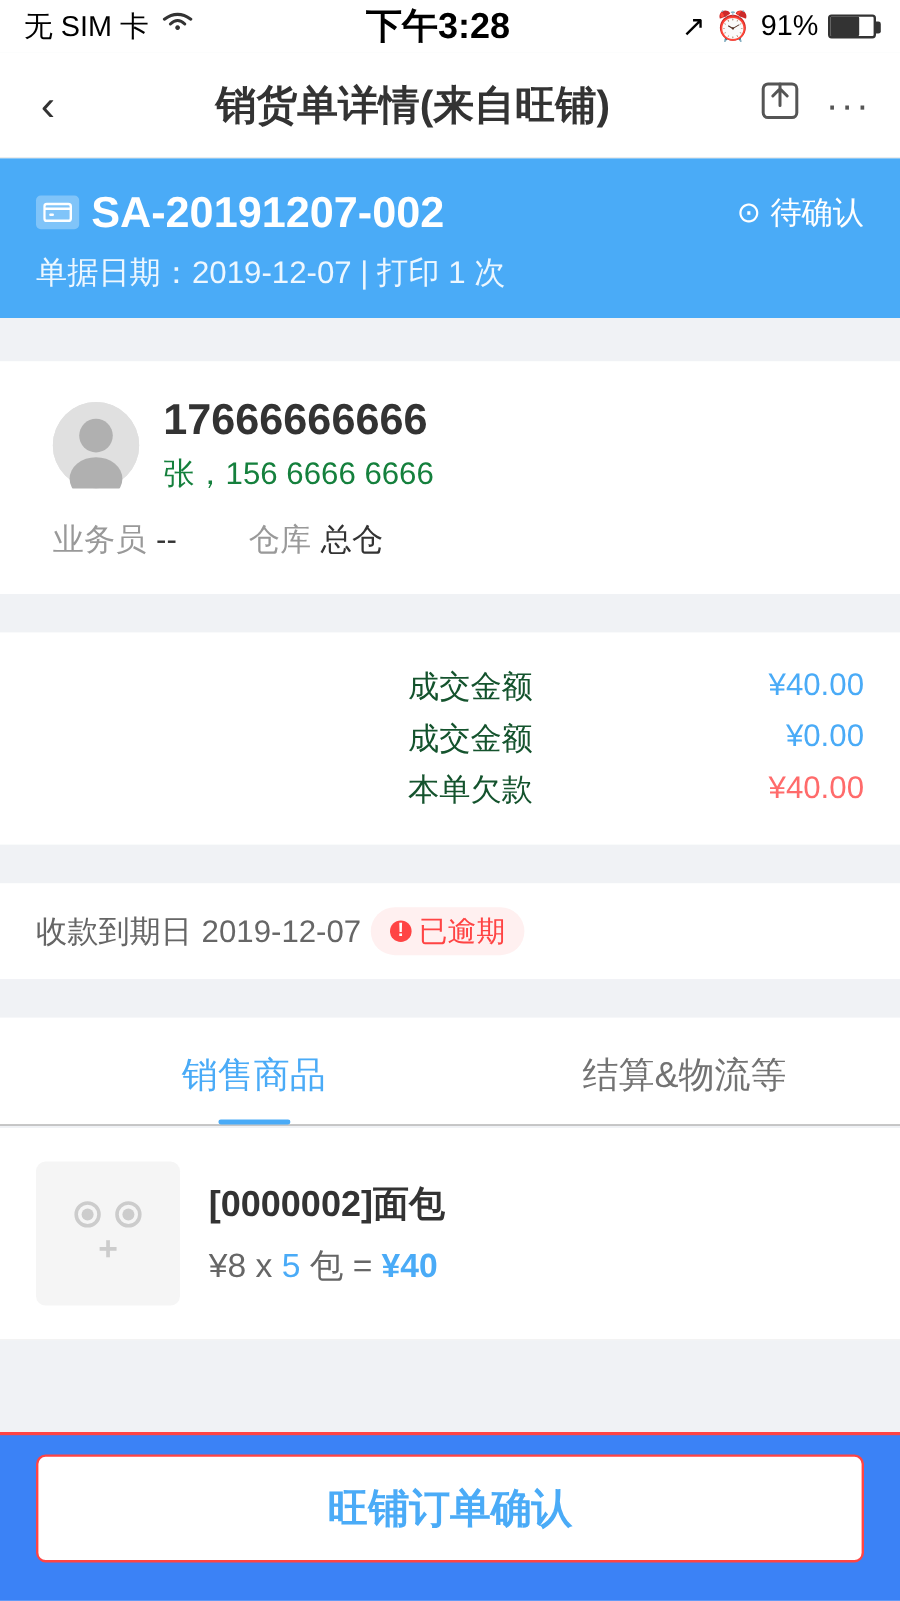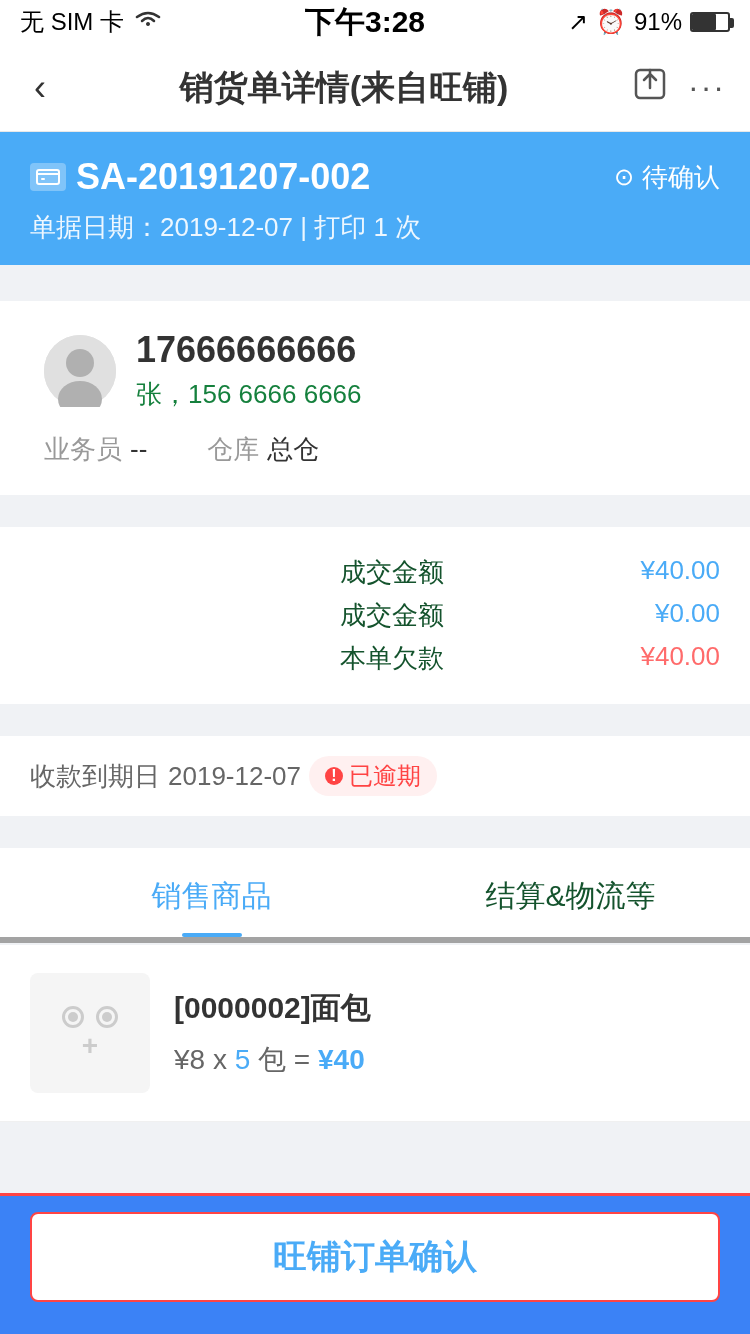--- a/index.html
+++ b/index.html
@@ -236,29 +236,29 @@
       color: #fff;
       font-size: 16px;
       font-weight: bold;
     }
 
     
     .tabs-bar {
       background: #fff;
       margin-top: 16px;
       display: flex;
-      border-bottom: 6px solid #a3a3a3;
+      border-bottom: 1px solid #a3a3a3;
       padding-left: 32px;
     }
     .tab-item {
       flex: 1;
       text-align: center;
       padding: 28px 0 20px;
       font-size: 30px;
-      color: #14532d;
+      color: #737373;
       cursor: pointer;
       position: relative;
     }
     .tab-item.active {
       color: #4AABF7;
     }
     .tab-underline {
       position: absolute;
       bottom: 0;
       left: 50%;

